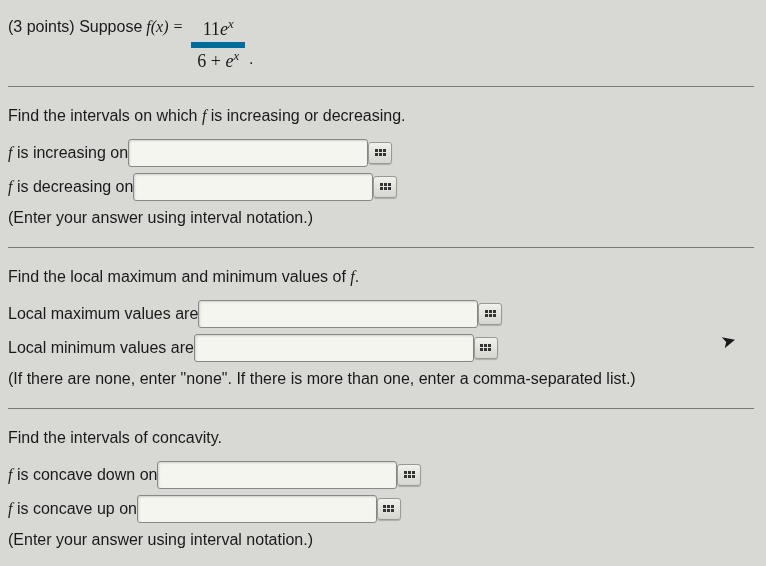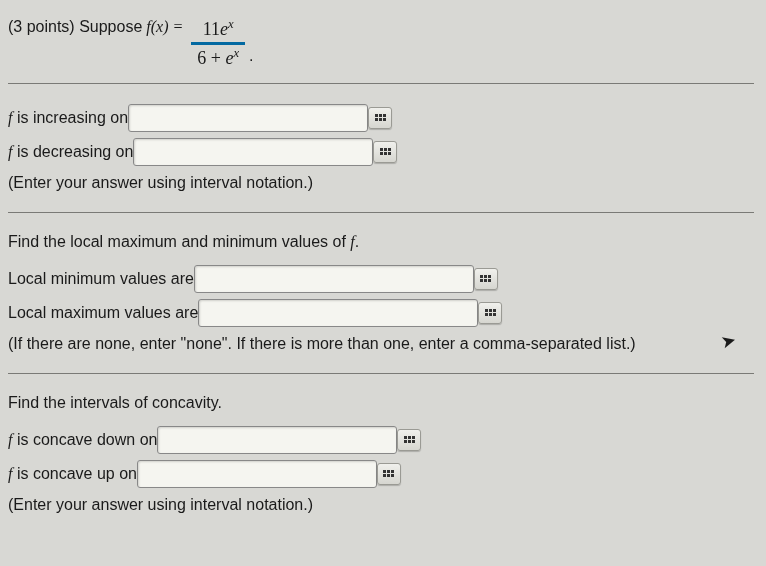--- a/index.html
+++ b/index.html
@@ -23,21 +23,21 @@
     .math-ital { font-style: italic; font-family: 'Times New Roman', serif; }
     .frac {
       display: inline-block;
       text-align: center;
       vertical-align: middle;
       font-family: 'Times New Roman', serif;
       font-size: 18px;
       line-height: 1.1;
       margin: 0 4px;
     }
-    .frac .num { display: block; border-bottom: 3px solid #0369a1; padding: 0 6px 2px 6px; }
+    .frac .num { display: block; border-bottom: 6px solid #0369a1; padding: 0 6px 2px 6px; }
     .frac .den { display: block; padding: 2px 6px 0 6px; }
     sup.exp { font-size: 0.7em; vertical-align: super; font-style: italic; }
     hr.sep { border: none; border-top: 1px solid #7a7a76; margin: 4px 0; }
     .section { padding: 10px 0; }
     .prompt { margin: 6px 0 14px 0; }
     .row { display: flex; align-items: center; margin: 6px 0; }
     .row-label { white-space: nowrap; }
     input[type="text"] {
       height: 28px;
       border: 1px solid #888;
@@ -92,20 +92,23 @@
       <span class="den">
         <span>6 + </span><span class="math-ital">e</span><sup class="exp">x</sup>
       </span>
     </span>
     <span style="align-self:flex-end; margin-bottom:4px;">.</span>
   </div>
 
   <hr class="sep">
 
   <div class="section">
+    <div class="prompt">
+      Find the intervals on which <span class="math-ital">f</span> is increasing or decreasing.
+    </div>
 
     <div class="row">
       <span class="row-label"><span class="math-ital">f</span> is increasing on</span>
       <input type="text" class="w240" value="" style="">
       <span class="keypad-btn">
         <span class="keypad-icon">
             <span></span>
             <span></span>
             <span></span>
             <span></span>
@@ -134,49 +137,49 @@
   </div>
 
   <hr class="sep">
 
   <div class="section">
     <div class="prompt">
       Find the local maximum and minimum values of <span class="math-ital">f</span>.
     </div>
 
     <div class="row">
+      <span class="row-label">Local maximum values are</span>
+      <input type="text" class="w280" value="" style="">
+      <span class="keypad-btn">
+        <span class="keypad-icon">
+            <span></span>
+            <span></span>
+            <span></span>
+            <span></span>
+            <span></span>
+            <span></span>
+          </span>
+      </span>
+    </div>
+
+    <div class="row">
       <span class="row-label">Local minimum values are</span>
       <input type="text" class="w280" value="" style="">
       <span class="keypad-btn">
         <span class="keypad-icon">
             <span></span>
             <span></span>
             <span></span>
             <span></span>
             <span></span>
             <span></span>
           </span>
       </span>
     </div>
 
-    <div class="row">
-      <span class="row-label">Local maximum values are</span>
-      <input type="text" class="w280" value="" style="">
-      <span class="keypad-btn">
-        <span class="keypad-icon">
-            <span></span>
-            <span></span>
-            <span></span>
-            <span></span>
-            <span></span>
-            <span></span>
-          </span>
-      </span>
-    </div>
-
     <div class="hint">(If there are none, enter "none". If there is more than one, enter a comma-separated list.)</div>
   </div>
 
   <hr class="sep">
 
   <div class="section">
     <div class="prompt">Find the intervals of concavity.</div>
 
     <div class="row">
       <span class="row-label"><span class="math-ital">f</span> is concave down on</span>

